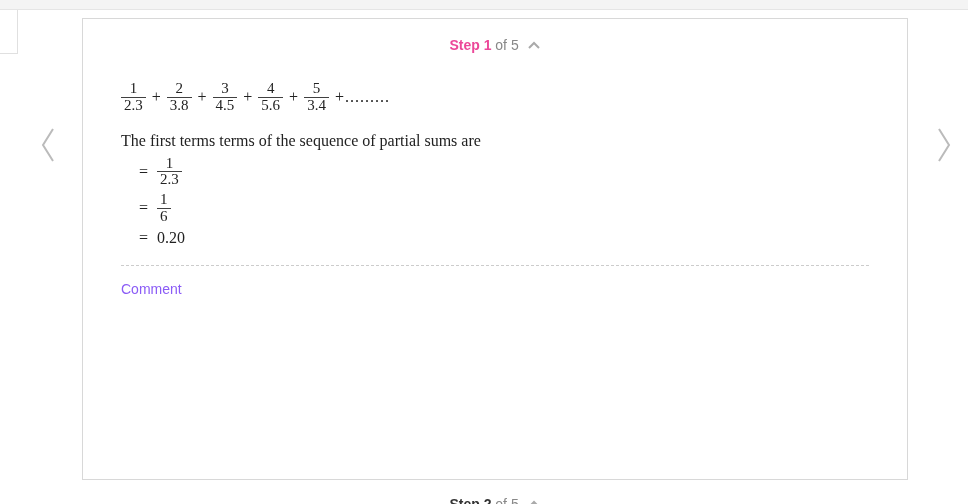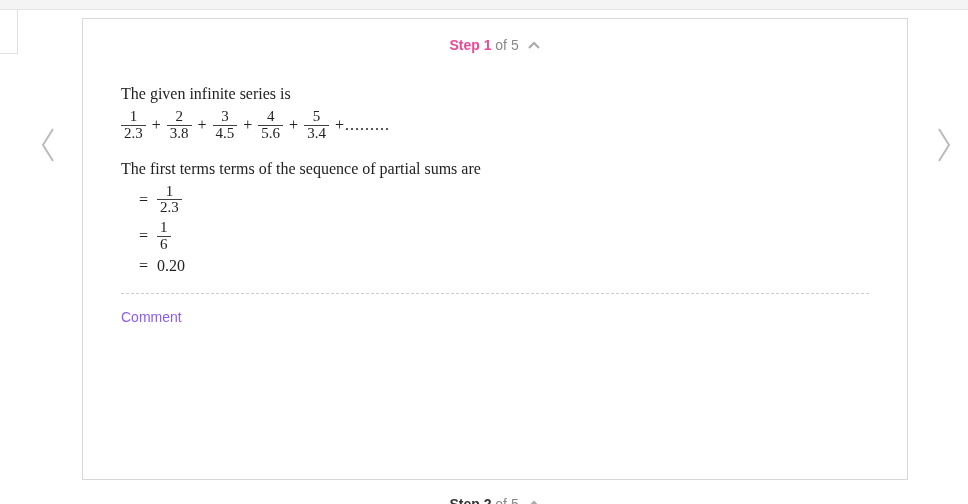--- a/index.html
+++ b/index.html
@@ -132,21 +132,20 @@
     <span class="s-label">Step 1</span>
     <span class="s-of">of 5</span>
     <span class="chev-up-icon">
       <svg viewBox="0 0 14 10">
           <polyline points="2,7 7,2 12,7"></polyline>
         </svg>
     </span>
   </div>
 
   <div class="content">
-    <div class="math-line">The given infinite series is</div>
 
     <div class="frac-row">
       <span class="frac">
         <span class="num">1</span>
         <span class="den">2.3</span>
       </span>
       <span class="plus">+</span>
       <span class="frac">
         <span class="num">2</span>
         <span class="den">3.8</span>

